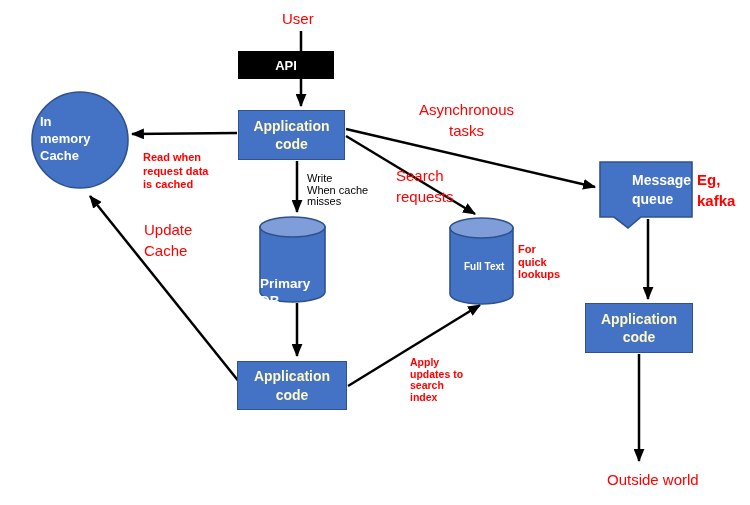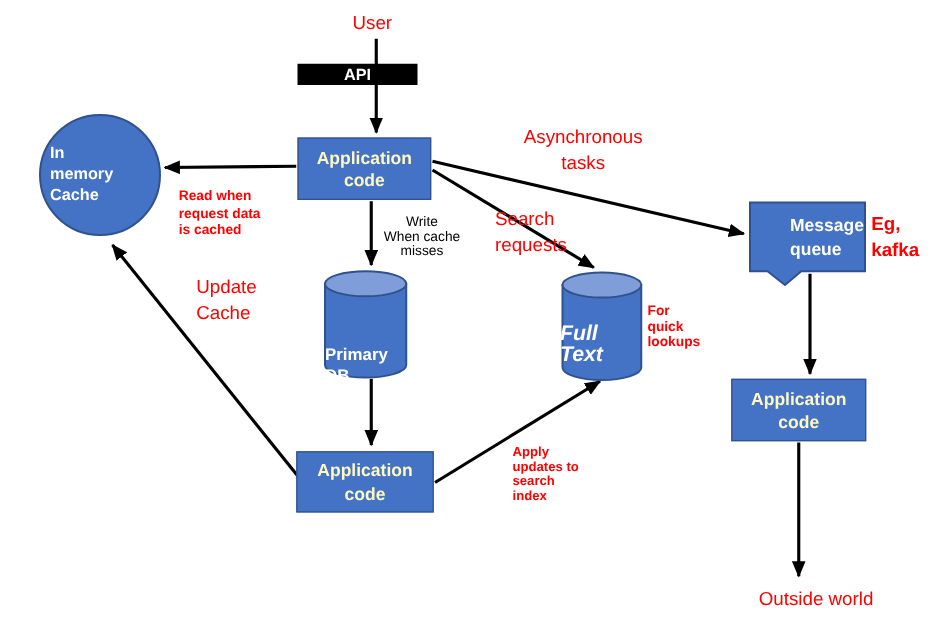--- a/index.html
+++ b/index.html
@@ -58,21 +58,21 @@
     color: #ffffff;
     text-align: left;
     font-size: 13px;
     line-height: 17px;
     font-weight: 600;
     white-space: pre-line;
   }
   .api-bar {
     position: absolute;
     left: 238px; top: 51px;
-    width: 96px; height: 17px;
+    width: 96px; height: 28px;
     background: var(--ink);
     color: #ffffff;
     font-size: 13px;
     font-weight: 600;
     display: flex;
     align-items: center;
     justify-content: center;
   }
   .lbl {
     position: absolute;
@@ -94,21 +94,20 @@
     color: var(--red);
     font-size: 10.5px;
     line-height: 11.5px;
     font-weight: 700;
   }
   .black-sm {
     color: var(--ink);
     font-size: 11px;
     line-height: 11.5px;
     font-weight: 400;
-    text-align: center;
   }
 </style>
 </head>
 <body>
 
 <div class="stage">
 
   <svg class="overlay" viewBox="0 0 750 505">
     <defs>
       <marker id="ah" viewBox="0 0 12 10" refX="11" refY="5" markerWidth="13" markerHeight="11" markerUnits="userSpaceOnUse" orient="auto">
@@ -145,36 +144,36 @@
   <div class="node-box" style="left:237px; top:361px; width:110px; height:49px;">Application
 code</div>
   <div class="node-box" style="left:585px; top:303px; width:108px; height:50px;">Application
 code</div>
 
   <div class="node-label" style="left:40px; top:113px; width:80px;">In
 memory
 Cache</div>
   <div class="node-label" style="left:260px; top:246px; width:65px; font-size:13.5px;margin-top:29px;">Primary
 DB</div>
-  <div class="node-label" style="left:448px; top:258px; width:67px; font-size:17px;font-style:italic;">Full Text</div>
+  <div class="node-label" style="left:464px; top:258px; width:67px; font-size:10px;">Full Text</div>
   <div class="node-label" style="left:600px; top:171px; width:92px; font-size:14px; line-height:19px;margin-left:32px;">Message
 queue</div>
 
   <div class="lbl red-lg" style="left:282px; top:8px;">User</div>
   <div class="lbl red-sm" style="left:143px; top:119px;margin-top:32px;">Read when
 request data
 is cached</div>
   <div class="lbl black-sm" style="left:307px; top:173px;">Write
 When cache
 misses</div>
   <div class="lbl red-lg" style="left:419px; top:99px;text-align:center;">Asynchronous
 tasks</div>
   <div class="lbl red-lg" style="left:396px; top:165px;">Search
 requests</div>
-  <div class="lbl red-lg" style="left:144px; top:219px;margin-left:13px;">Update
+  <div class="lbl red-lg" style="left:144px; top:219px;">Update
 Cache</div>
   <div class="lbl red-xs" style="left:410px; top:357px;">Apply
 updates to
 search
 index</div>
   <div class="lbl red-sm" style="left:518px; top:243px; line-height:12.5px;">For
 quick
 lookups</div>
   <div class="lbl red-lg" style="left:697px; top:169px;font-weight:bold;">Eg,
 kafka</div>

